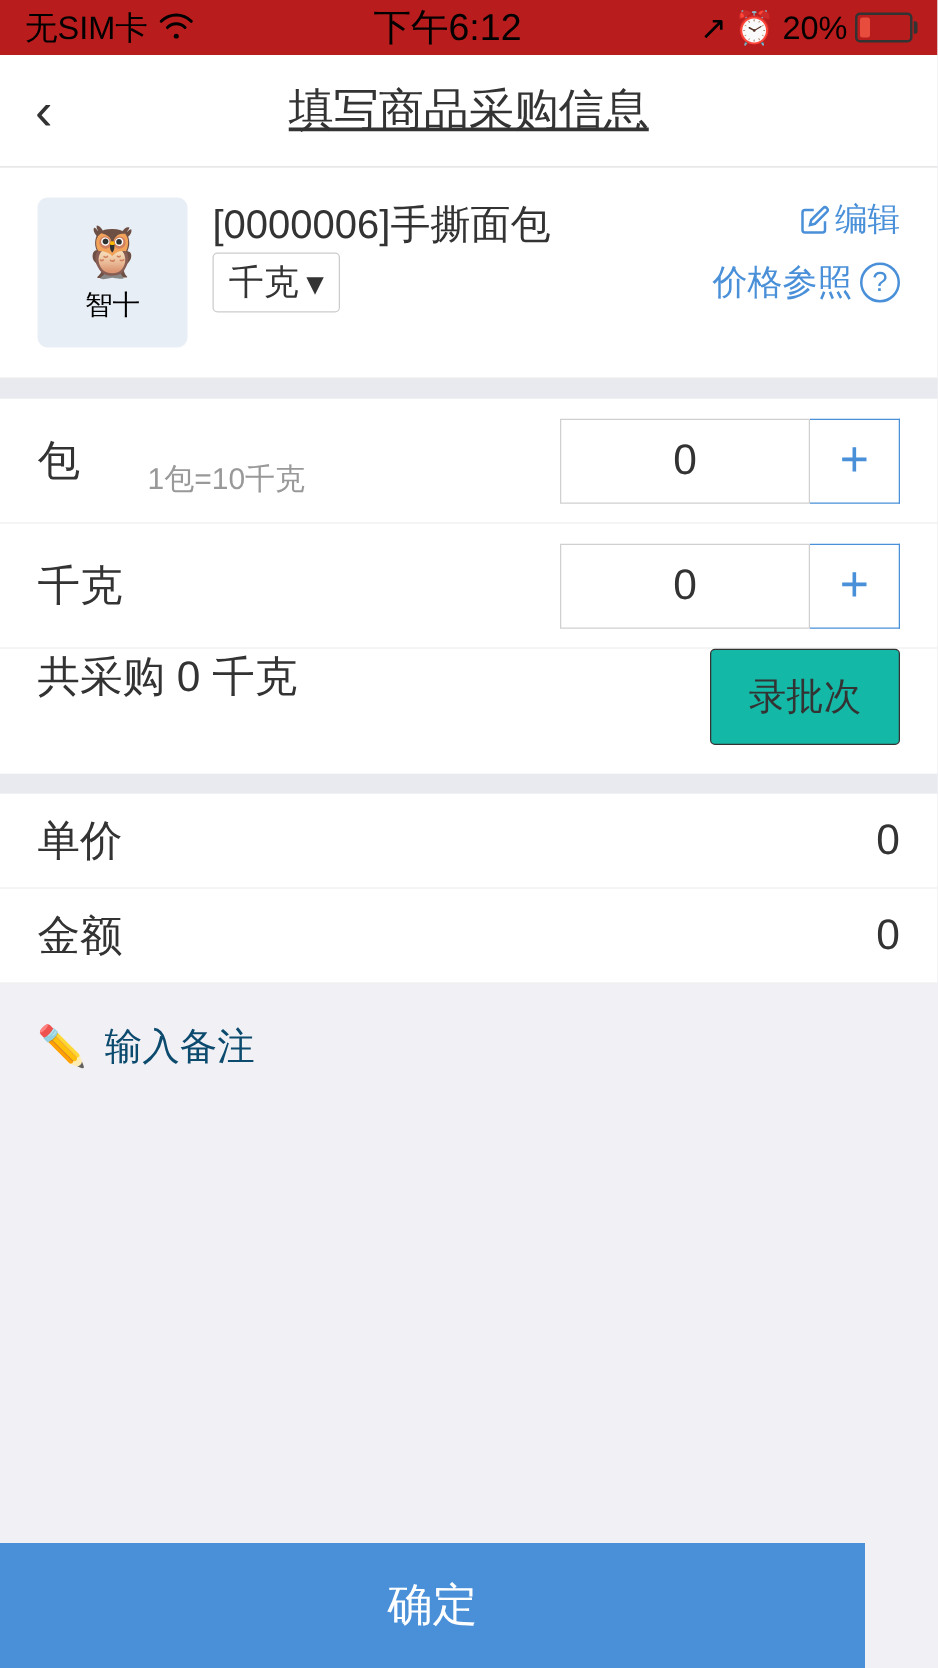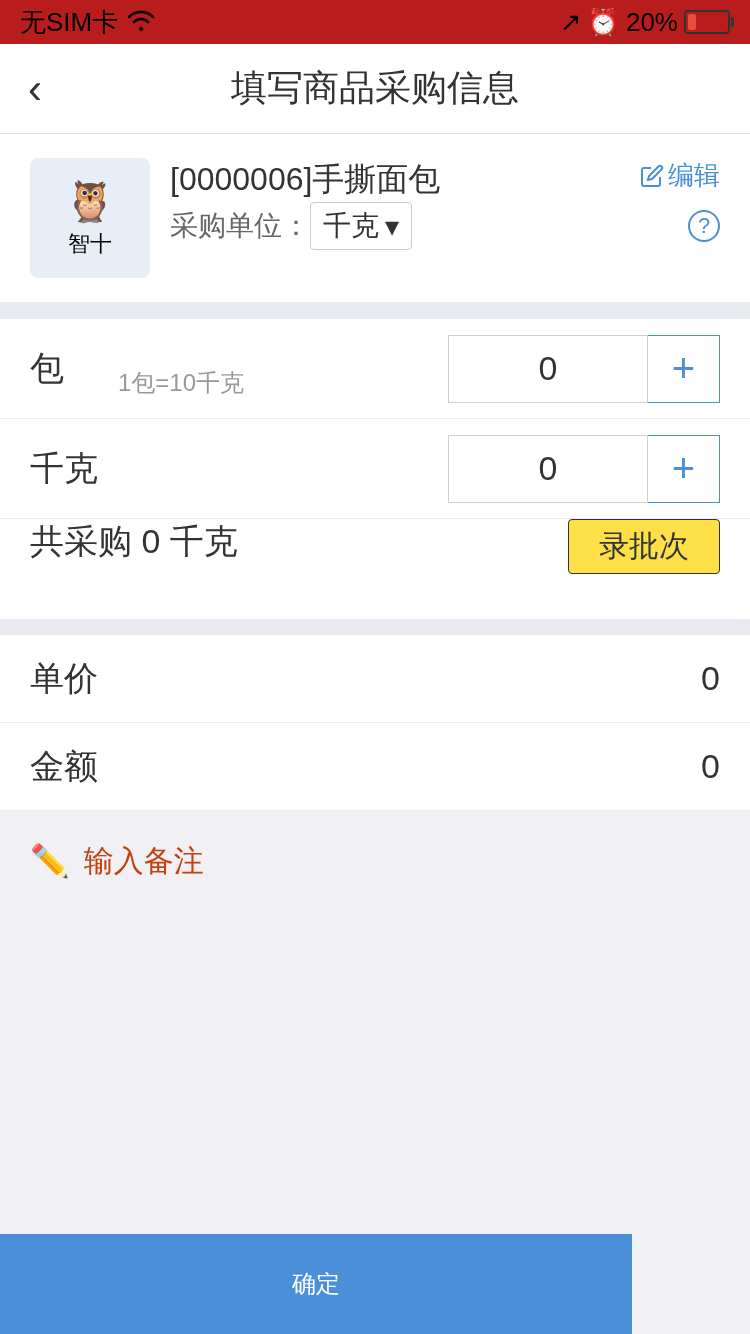--- a/index.html
+++ b/index.html
@@ -69,20 +69,21 @@
       position: absolute;
       left: 28px;
       font-size: 42px;
       color: #333;
       cursor: pointer;
     }
     .nav-title {
       font-size: 36px;
       font-weight: 500;
       color: #333;
+      text-decoration: underline;
     }
 
     
     .product-card {
       background: #fff;
       padding: 24px 30px;
       display: flex;
       align-items: flex-start;
       gap: 20px;
       border-bottom: 1px solid #e8e8e8;
@@ -233,37 +234,37 @@
       justify-content: space-between;
       padding: 0 30px;
       height: 100px;
     }
     .summary-text {
       font-size: 34px;
       color: #333;
     }
     .batch-btn {
       border: 1px solid #333;
-      background: #fde047;
-      padding: 6px 30px;
+      background: #14b8a6;
+      padding: 17px 30px;
       font-size: 30px;
       color: #333;
       cursor: pointer;
       border-radius: 4px;
       font-family: Liberation Serif, serif;
     }
 
     
     .detail-row {
       background: #fff;
       display: flex;
       align-items: center;
       justify-content: space-between;
       padding: 0 30px;
-      height: 88px;
+      height: 76px;
       border-bottom: 1px solid #ececec;
     }
     .detail-label {
       font-size: 34px;
       color: #333;
     }
     .detail-value {
       font-size: 34px;
       color: #333;
     }
@@ -276,30 +277,30 @@
       align-items: center;
       gap: 14px;
       min-height: 100px;
     }
     .note-icon {
       color: #999;
       font-size: 32px;
     }
     .note-placeholder {
       font-size: 30px;
-      color: #c2410c;
+      color: #0c4a6e;
     }
 
     
     .confirm-btn {
-      width: 632px;
+      width: 692px;
       height: 100px;
       background: #4a90d9;
       color: #fff;
-      font-size: 24px;
+      font-size: 36px;
       border: none;
       cursor: pointer;
       display: flex;
       align-items: center;
       justify-content: center;
       position: fixed;
       bottom: 0;
       left: 0;
     }
 
@@ -324,20 +325,21 @@
     <div class="status-left">
       <span>无SIM卡</span>
       <span>
         <svg width="30" height="22" viewBox="0 0 30 22" fill="none">
           <path d="M15 18a2 2 0 1 1 0 4 2 2 0 0 1 0-4z" fill="#000"></path>
           <path d="M8 13c1.9-1.9 4.5-3 7-3s5.1 1.1 7 3" stroke="#000" stroke-width="2.5" fill="none" stroke-linecap="round"></path>
           <path d="M3 8C6.3 4.7 10.5 3 15 3s8.7 1.7 12 5" stroke="#000" stroke-width="2.5" fill="none" stroke-linecap="round"></path>
         </svg>
       </span>
     </div>
+    <div class="status-center">下午6:12</div>
     <div class="status-right">
       <span>↗</span>
       <span>⏰</span>
       <span>20%</span>
       <div class="battery">
         <div class="battery-fill"></div>
       </div>
     </div>
   </div>
 
@@ -359,27 +361,27 @@
           <span class="edit-btn">
             <svg width="24" height="24" viewBox="0 0 24 24" fill="none" stroke="#4a90d9" stroke-width="2">
               <path d="M11 4H4a2 2 0 0 0-2 2v14a2 2 0 0 0 2 2h14a2 2 0 0 0 2-2v-7"></path>
               <path d="M18.5 2.5a2.121 2.121 0 0 1 3 3L12 15l-4 1 1-4 9.5-9.5z"></path>
             </svg>
             <span>编辑</span>
           </span>
         </div>
         <div class="product-unit-row">
           <div style="display:flex;align-items:center;">
-            <span class="unit-label">采购单位：</span>
             <div class="unit-select">
               <span>千克</span>
               <span>▾</span>
             </div>
           </div>
           <div class="price-ref">
+            <span>价格参照</span>
             <div class="price-ref-help">?</div>
           </div>
         </div>
       </div>
     </div>
 
     <div class="section-divider"></div>
 
     <div class="input-row">
       <span class="input-row-label">包</span>

